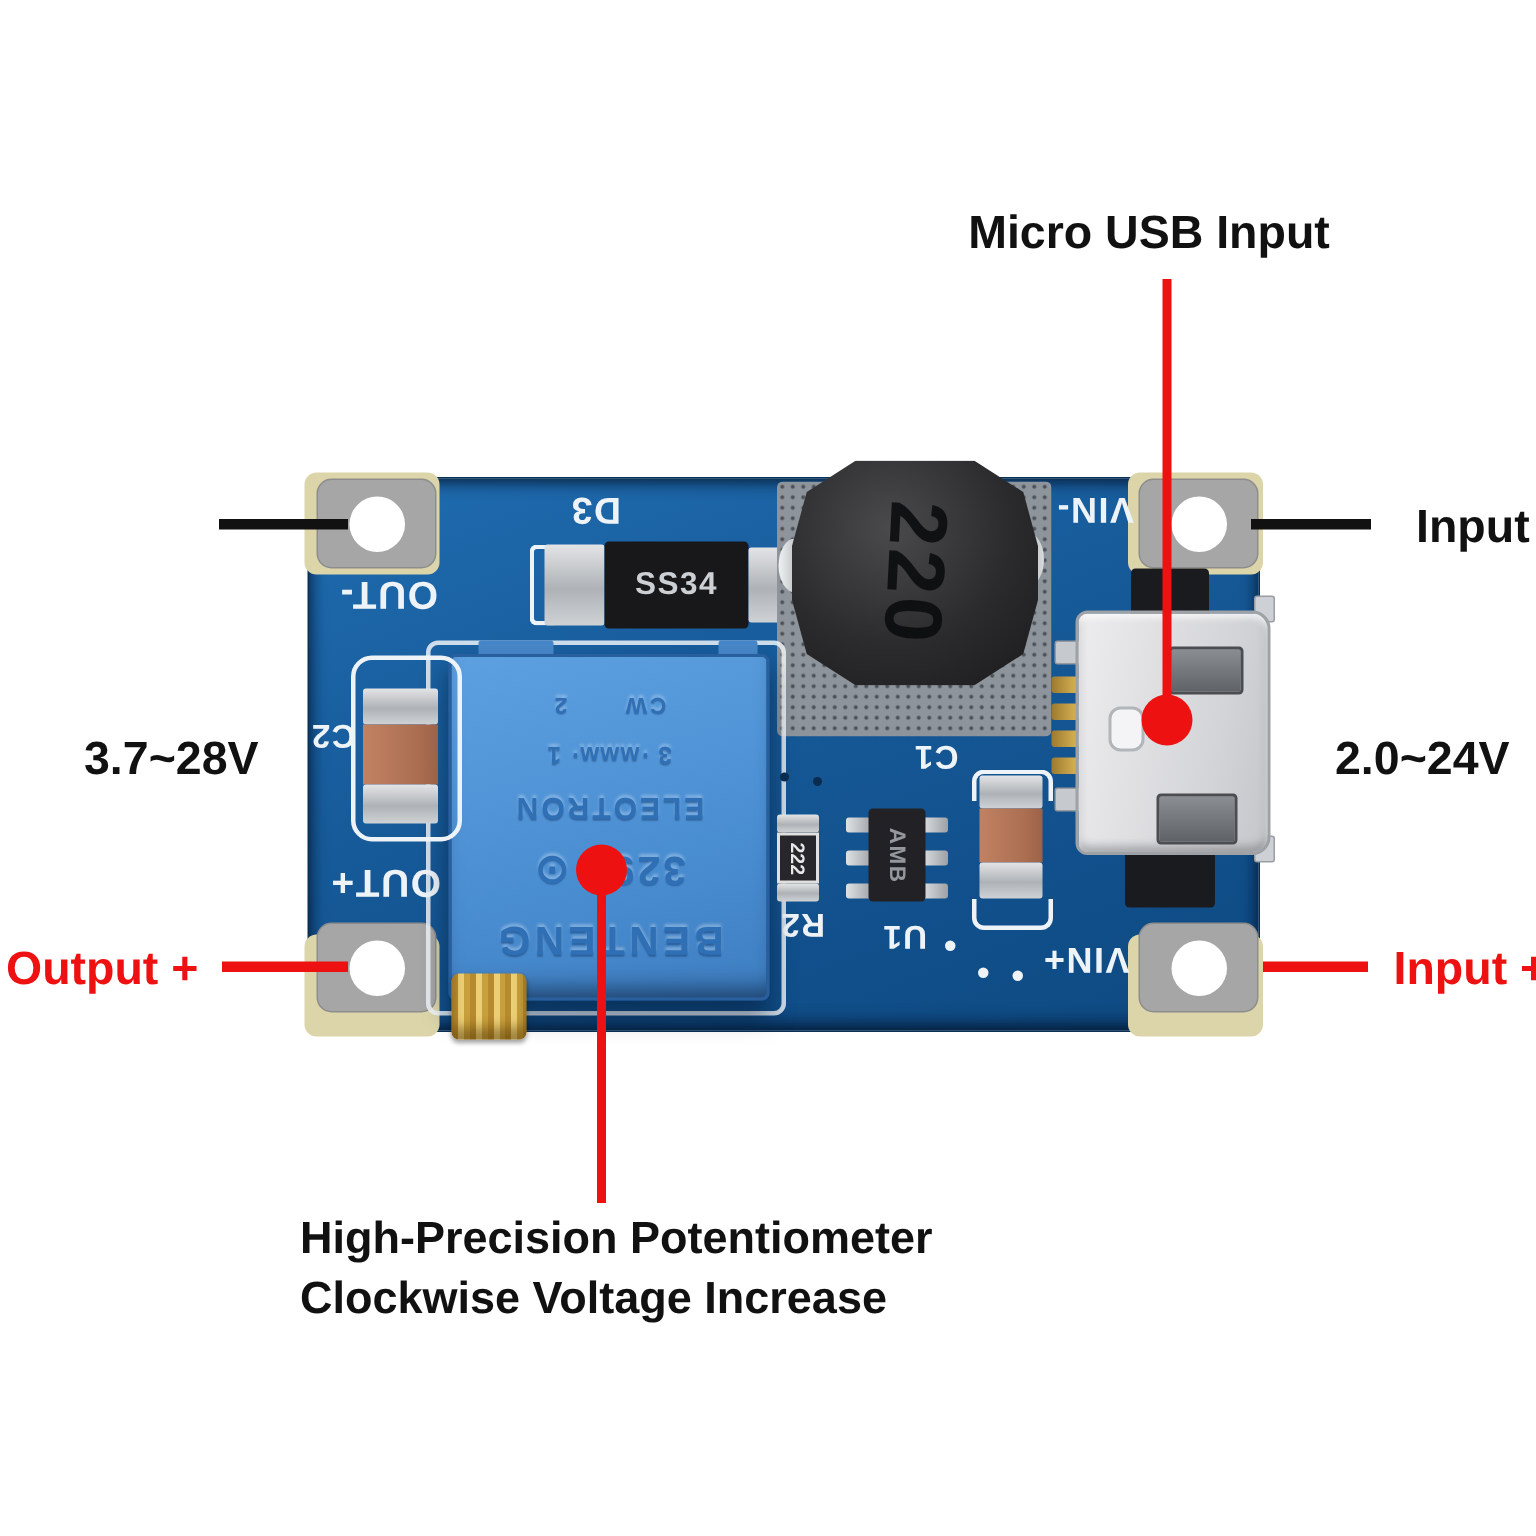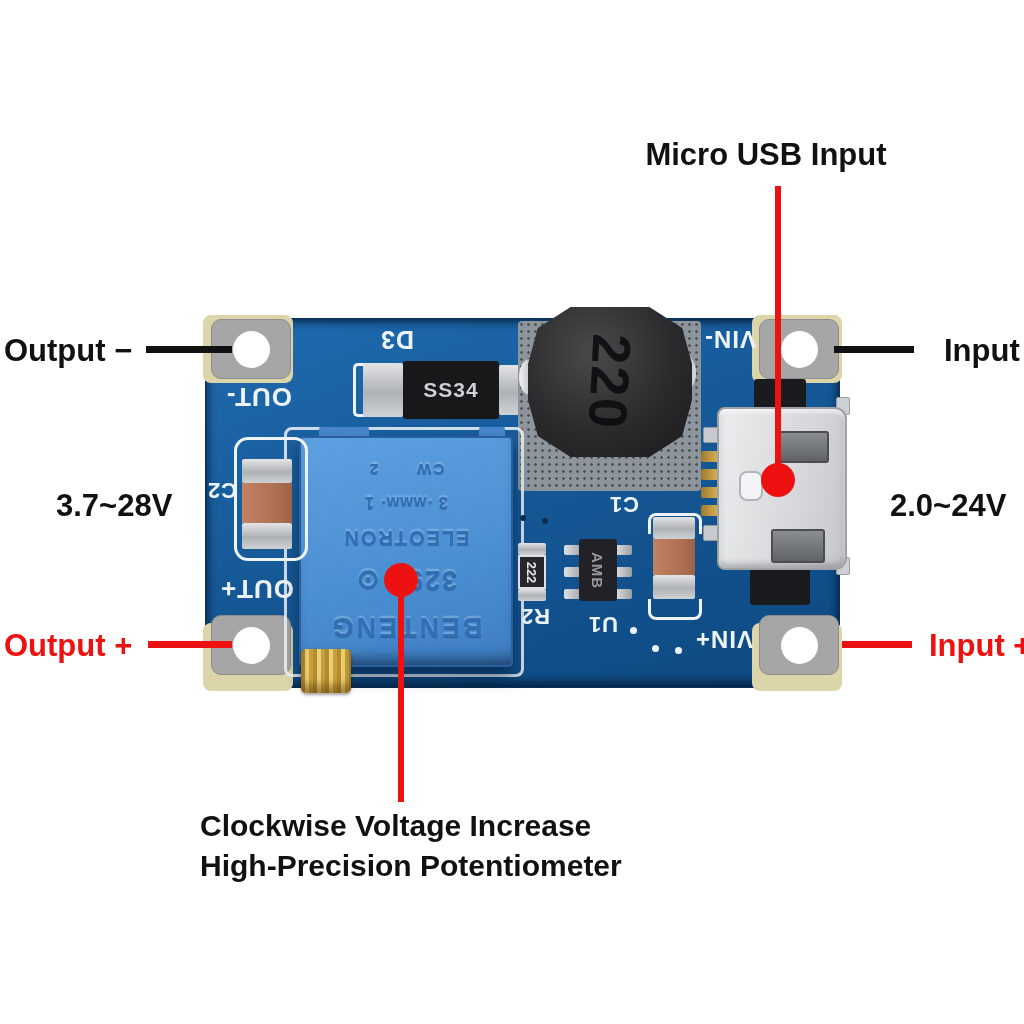--- a/index.html
+++ b/index.html
@@ -206,32 +206,31 @@
     <div class="silkdot" style="left:446px;top:326px;"></div>
     <div class="silkdot" style="left:469px;top:328px;"></div>
     <div class="via" style="left:314px;top:196px;"></div>
     <div class="via" style="left:336px;top:199px;"></div>
   </div>
 
   <div class="ann" style="left:566px;top:137px;width:400px;text-align:center;">Micro USB Input</div>
   <div class="leader red" style="left:775px;top:186px;width:6px;height:296px;"></div>
   <div class="dot" style="left:761px;top:463px;"></div>
 
-  <div class="ann" style="left:4px;top:333px;">Output −</div>
   <div class="leader black" style="left:146px;top:346px;width:86px;height:7px;"></div>
   <div class="ann" style="left:56px;top:488px;">3.7~28V</div>
   <div class="ann red" style="left:4px;top:628px;">Output +</div>
   <div class="leader red" style="left:148px;top:641px;width:84px;height:7px;"></div>
 
   <div class="leader black" style="left:834px;top:346px;width:80px;height:7px;"></div>
   <div class="ann" style="left:944px;top:333px;">Input −</div>
   <div class="ann" style="left:890px;top:488px;">2.0~24V</div>
   <div class="leader red" style="left:842px;top:641px;width:70px;height:7px;"></div>
   <div class="ann red" style="left:916px;top:628px;margin-left:13px;">Input +</div>
 
   <div class="dot" style="left:384px;top:563px;"></div>
   <div class="leader red" style="left:398px;top:580px;width:6px;height:222px;"></div>
   <div class="note" style="left:200px;top:806px;">
+    <div>High-Precision Potentiometer</div>
     <div>Clockwise Voltage Increase</div>
-    <div>High-Precision Potentiometer</div>
   </div>
 
 </div>
 
 </body></html>

